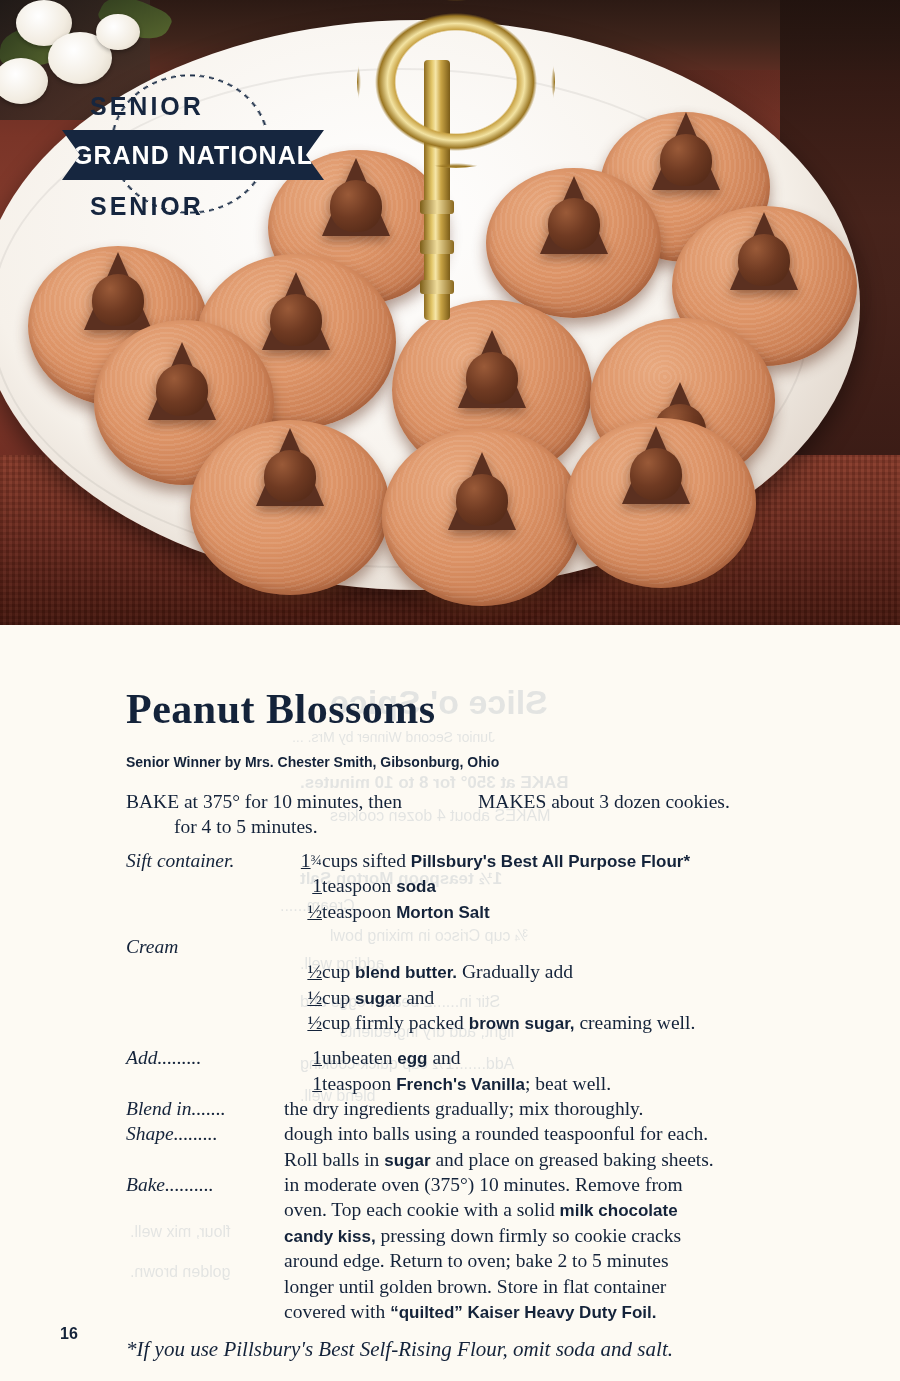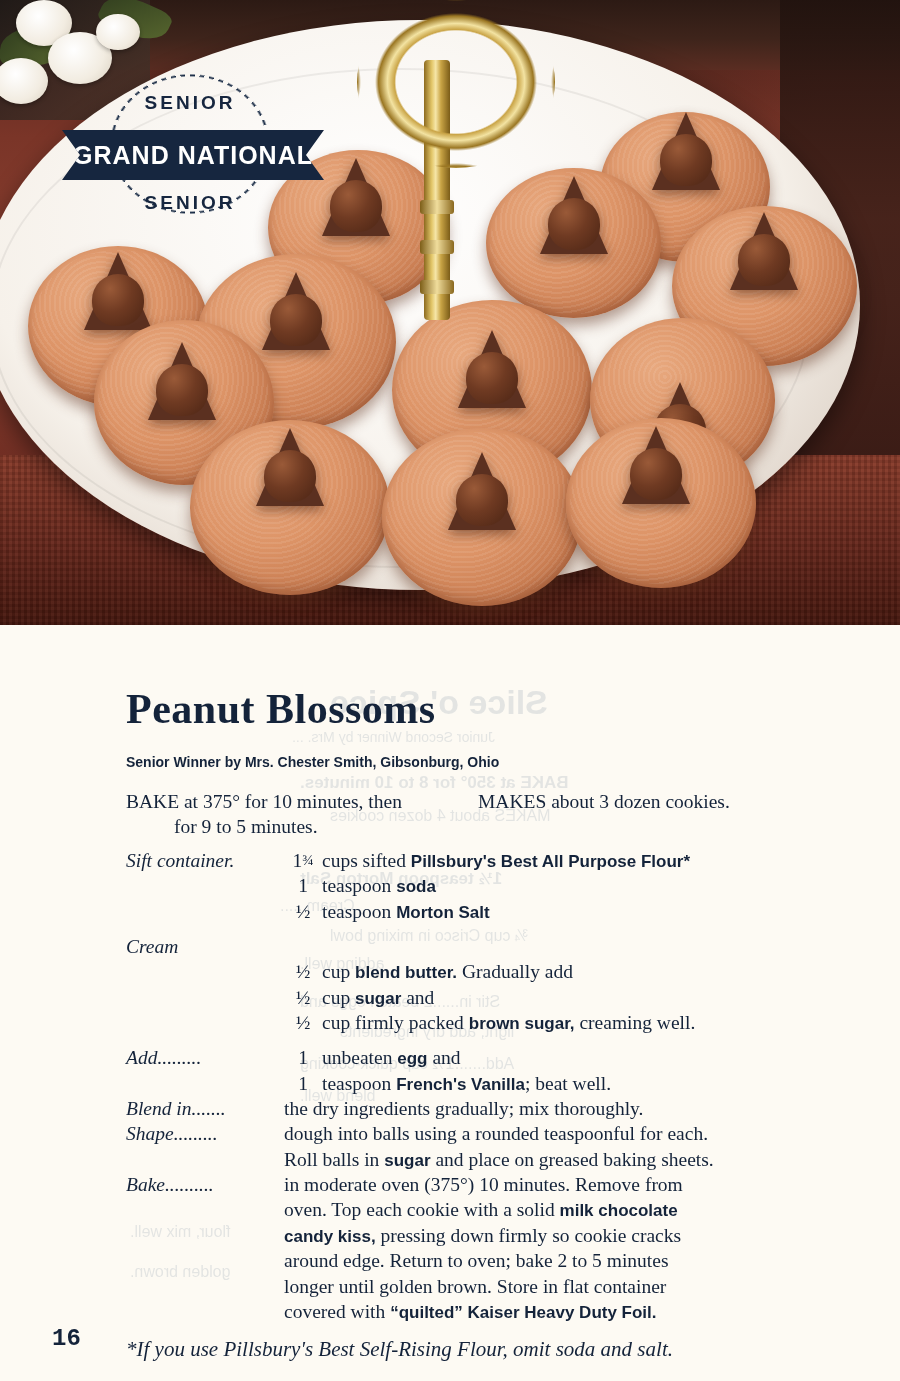--- a/index.html
+++ b/index.html
@@ -144,25 +144,24 @@
     width: 200px; height: 176px;
     border-radius: 50%;
     background:
       radial-gradient(closest-side, rgba(0,0,0,0) 76%, #11243f 78%, rgba(0,0,0,0) 80%);
     -webkit-mask-image: repeating-conic-gradient(#000 0deg 4deg, transparent 4deg 8deg);
     mask-image: repeating-conic-gradient(#000 0deg 4deg, transparent 4deg 8deg);
   }
   .badge-senior, .badge-winner {
     position: absolute;
     width: 200px; left: 28px;
-    text-align: center;
     color: #16263f;
     font-family: "Liberation Sans", sans-serif;
     font-weight: 700;
-    font-size: 19px;
+    font-size: 25px;
     letter-spacing: 3px;
   }
   .badge-senior { top: 44px; }
   .badge-winner { top: 144px; }
   .badge-ribbon {
     position: absolute;
     left: 0; top: 82px;
     width: 262px; height: 50px;
     background: #16263f;
     clip-path: polygon(0 0, 262px 0, 244px 25px, 262px 50px, 0 50px, 18px 25px);
@@ -260,46 +259,47 @@
     color: #14233a;
   }
   table.ing td { vertical-align: top; padding: 0; line-height: 1.30; }
   td.lbl {
     width: 158px;
     font-style: italic;
     white-space: nowrap;
   }
   td.amt {
     width: 38px;
-    text-align: center;
+    text-align: right;
     padding-right: 7px;
     white-space: nowrap;
+    text-decoration: underline;
   }
   td.txt { width: 504px; }
   b.ing-b {
     font-family: "Liberation Sans", sans-serif;
     font-weight: 700;
     font-size: 17px;
   }
   .lbl-indent { padding-left: 22px; display: inline-block; }
   .pad-top { padding-top: 10px !important; }
   .step td { padding-top: 9px; }
   .step td.txt { line-height: 1.30; }
   .footnote {
     margin-top: 13px;
     font-style: italic;
     font-size: 21px;
     color: #14233a;
   }
   .pageno {
     position: absolute;
-    left: 52px; top: 700px;
-    font-family: Liberation Mono, monospace;
+    left: 60px; top: 700px;
+    font-family: Liberation Sans, sans-serif;
     font-weight: 700;
-    font-size: 24px;
+    font-size: 16px;
     color: #14233a;
   }
   .frac { display: inline-block; font-size: .78em; vertical-align: .15em; }
 </style>
 </head>
 <body>
 
 <div class="photo">
   <div class="photo-bg"></div>
   <div class="photo-topband"></div>
@@ -417,21 +417,21 @@
     <div class="g-l12">golden brown.</div>
   </div>
 
   <div class="recipe">
     <h1 class="title">Peanut Blossoms</h1>
     <div class="byline">Senior Winner by Mrs. Chester Smith, Gibsonburg, Ohio</div>
 
     <div class="bake-head">
       <div class="bake-left">
         <div>BAKE at 375° for 10 minutes, then</div>
-        <div class="l2">for 9 to 5 minutes.</div>
+        <div class="l2">for 4 to 5 minutes.</div>
       </div>
       <div class="bake-right">MAKES about 3 dozen cookies.</div>
     </div>
 
     <table class="ing">
       <tbody>
 
         <tr>
           <td class="lbl">Sift container.</td>
           <td class="amt">1<span class="frac">¾</span></td>

